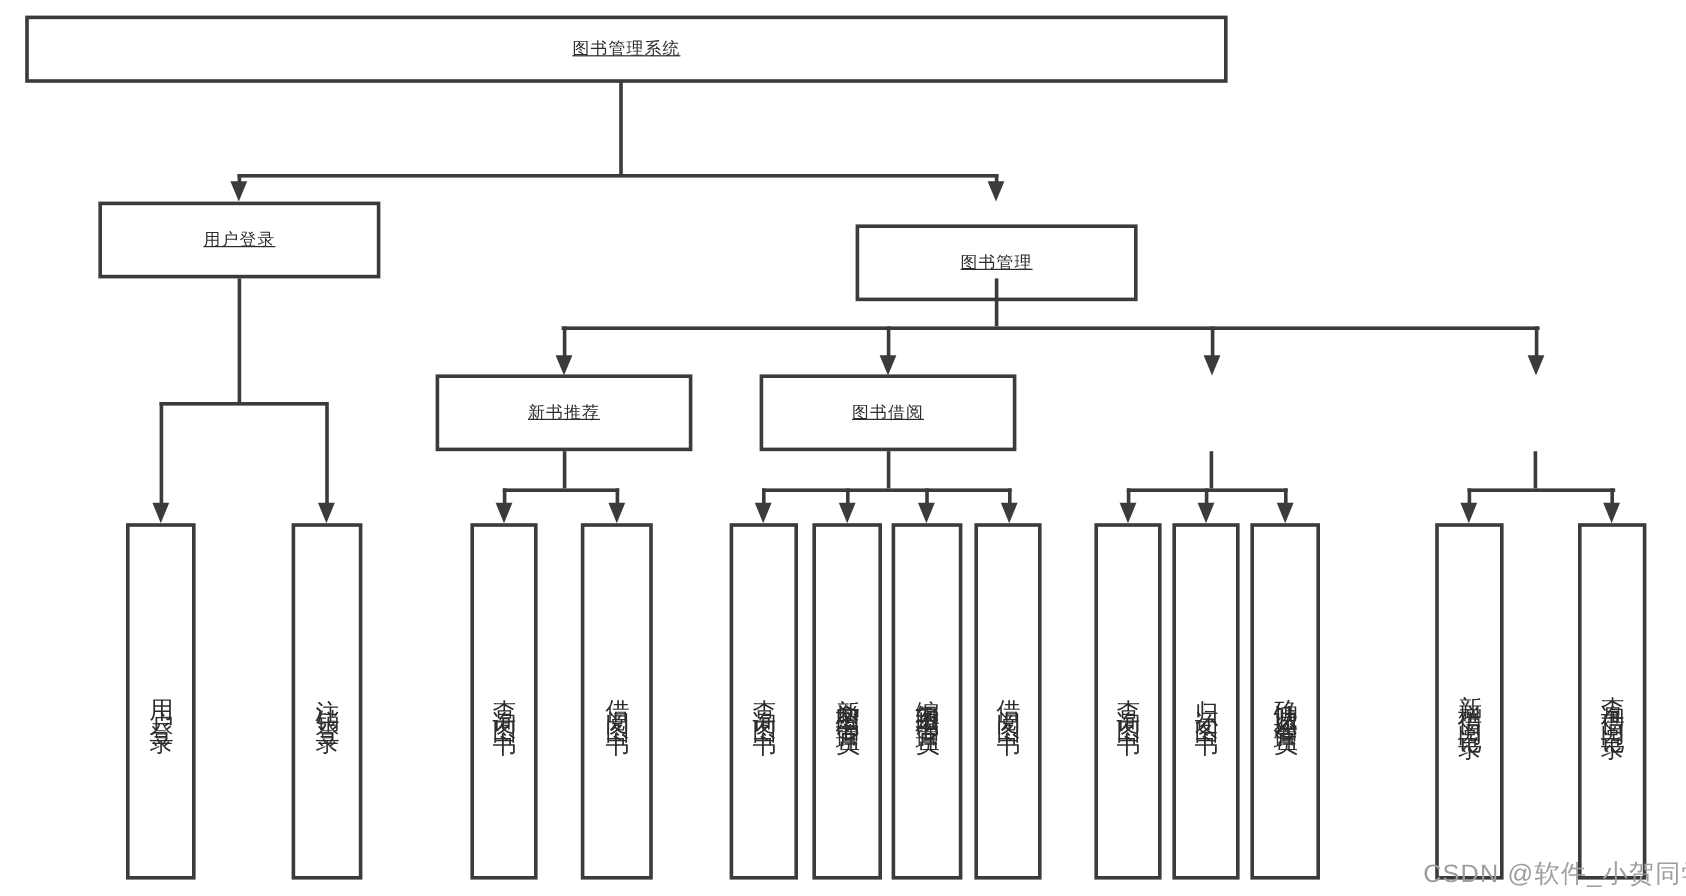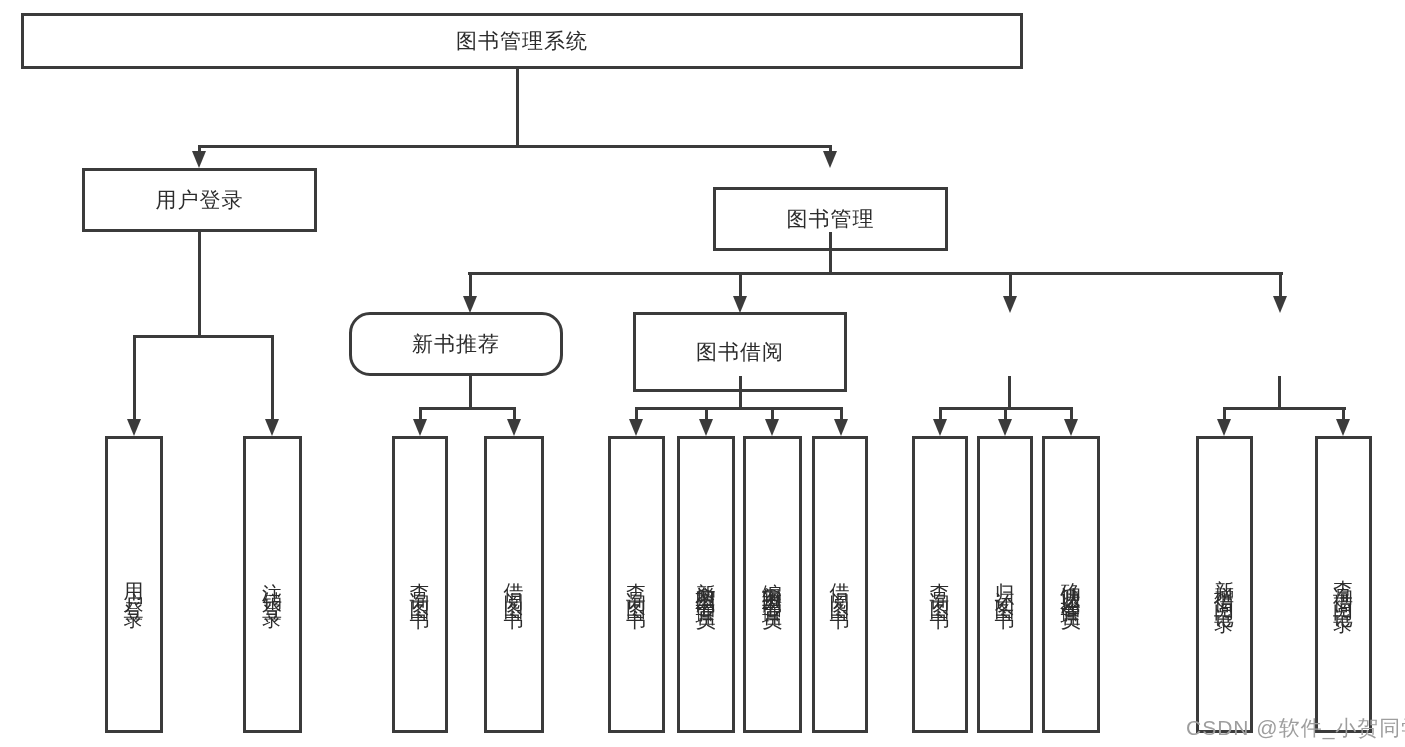--- a/index.html
+++ b/index.html
@@ -20,23 +20,24 @@
   .box{
     position:absolute;
     box-sizing:border-box;
     border:3px solid var(--line);
     background:#fff;
     display:flex;
     align-items:center;
     justify-content:center;
   }
   .hlabel{
-    font-size:21px;
+    font-size:14px;
     letter-spacing:1px;
     white-space:nowrap;
+    text-decoration:underline;
   }
   .vlabel{
     writing-mode:vertical-rl;
     text-orientation:mixed;
     font-size:20px;
     letter-spacing:9px;
     line-height:1;
   }
   .vl,.stem{position:absolute;width:3px;background:var(--line);}
   .hl{position:absolute;height:3px;background:var(--line);}
@@ -90,24 +91,24 @@
   <div class="hl" style="left:468px;top:272px;width:815px;"></div>
   <div class="stem" style="left:469px;top:272px;height:25px;"></div>
   <div class="arr" style="left:463px;top:296px;"></div>
   <div class="stem" style="left:739px;top:272px;height:25px;"></div>
   <div class="arr" style="left:733px;top:296px;"></div>
   <div class="stem" style="left:1009px;top:272px;height:25px;"></div>
   <div class="arr" style="left:1003px;top:296px;"></div>
   <div class="stem" style="left:1279px;top:272px;height:25px;"></div>
   <div class="arr" style="left:1273px;top:296px;"></div>
 
-  <div class="box" style="left:349px;top:312px;width:214px;height:64px;border-radius:21px;">
+  <div class="box" style="left:363px;top:312px;width:214px;height:64px;">
     <span class="hlabel">新书推荐</span>
   </div>
-  <div class="box" style="left:633px;top:312px;width:214px;height:80px;">
+  <div class="box" style="left:633px;top:312px;width:214px;height:64px;">
     <span class="hlabel">图书借阅</span>
   </div>
 
   <div class="vl" style="left:469px;top:376px;height:31px;"></div>
   <div class="hl" style="left:419px;top:407px;width:97px;"></div>
   <div class="stem" style="left:419px;top:407px;height:13px;"></div>
   <div class="arr" style="left:413px;top:419px;"></div>
   <div class="stem" style="left:513px;top:407px;height:13px;"></div>
   <div class="arr" style="left:507px;top:419px;"></div>
 

